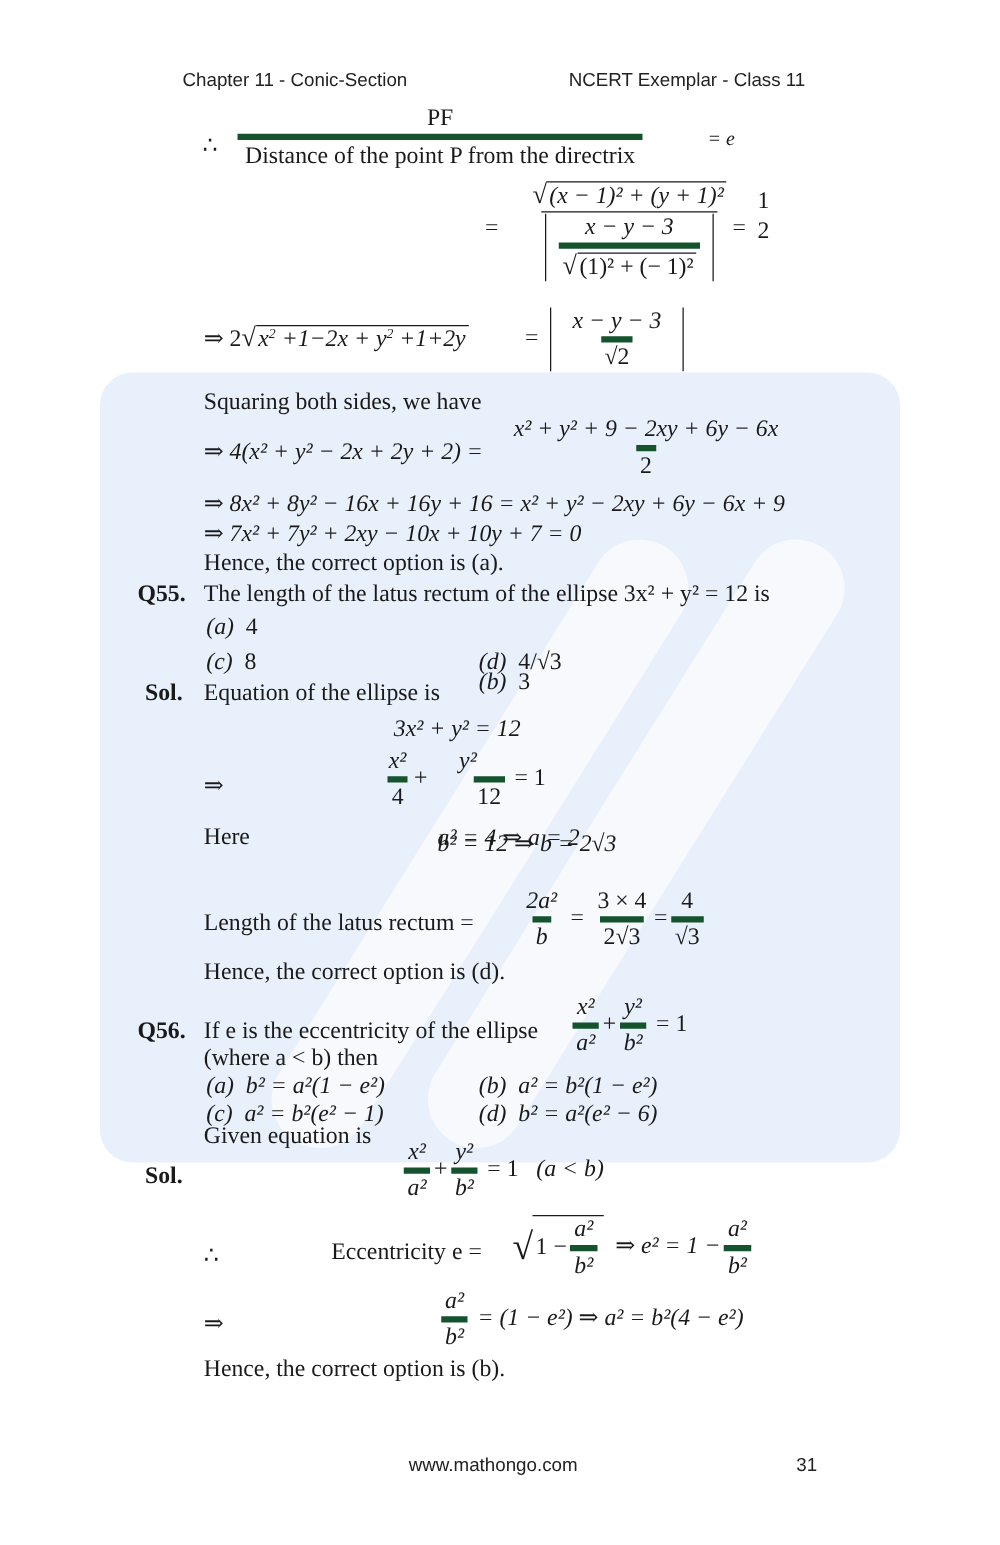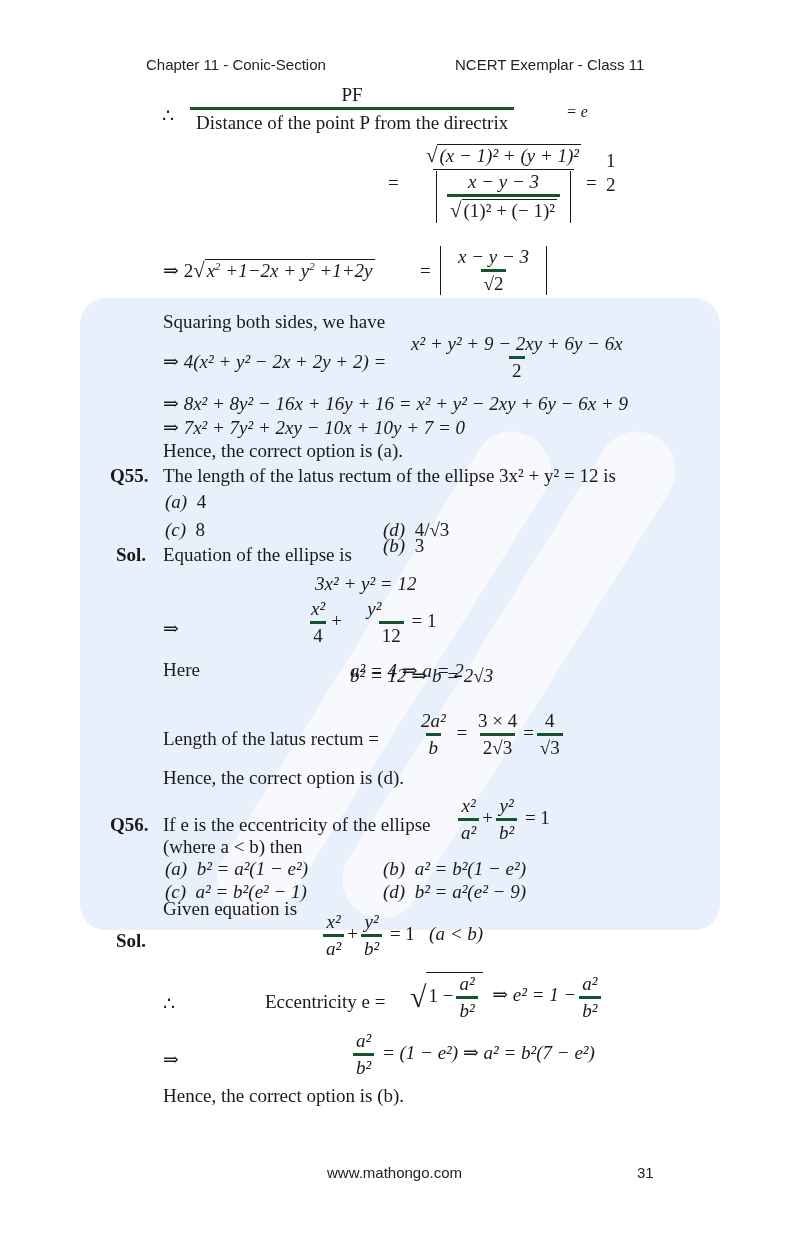--- a/index.html
+++ b/index.html
@@ -20,21 +20,21 @@
   .layer { position: absolute; left: 0; top: 0; width: 800px; height: 1236px; z-index: 2; }
   .abs { position: absolute; white-space: nowrap; }
   .sans { font-family: "Liberation Sans", "DejaVu Sans", sans-serif; }
   .hdr { font-size: 15px; color: #222; }
   .t { font-size: 19px; }
   .b { font-weight: bold; }
   i, .it { font-style: italic; }
   sup { font-size: 11px; vertical-align: 7px; line-height: 0; }
   .frac { display: inline-flex; flex-direction: column; align-items: center; vertical-align: middle; margin: 0 3px; }
   .frac .num { padding: 0 3px 1px; }
-  .frac .den { border-top: 3px solid #14532d; padding: 1px 3px 0; }
+  .frac .den { border-top: 5px solid #14532d; padding: 1px 3px 0; }
   .sqrt { display: inline-block; border-top: 1px solid #1a1a1a; padding: 0 2px; }
   .rad { font-size: 1.1em; }
   .abs-bars { display: inline-block; border-left: 1.5px solid #1a1a1a; border-right: 1.5px solid #1a1a1a; padding: 0 6px; vertical-align: middle; }
 </style>
 </head>
 <body>
 
 <div class="watermark-panel"></div>
 <div class="watermark-stroke wm-1"></div>
 <div class="watermark-stroke wm-2"></div>
@@ -148,21 +148,21 @@
       </span><span style="font-style:normal;">+</span><span class="frac">
         <span class="num">y²</span>
         <span class="den">b²</span>
       </span>
     <span style="font-style:normal;">= 1</span>
   </div>
   <div class="abs t" style="left:163px;top:836px;">(where a &lt; b) then</div>
   <div class="abs t" style="left:165px;top:858px;"><span class="it">(a)</span>&nbsp; <span class="it">b² = a²(1 − e²)</span></div>
   <div class="abs t" style="left:383px;top:858px;"><span class="it">(b)</span>&nbsp; <span class="it">a² = b²(1 − e²)</span></div>
   <div class="abs t" style="left:165px;top:881px;"><span class="it">(c)</span>&nbsp; <span class="it">a² = b²(e² − 1)</span></div>
-  <div class="abs t" style="left:383px;top:881px;"><span class="it">(d)</span>&nbsp; <span class="it">b² = a²(e² − 9)</span></div>
+  <div class="abs t" style="left:383px;top:881px;"><span class="it">(d)</span>&nbsp; <span class="it">b² = a²(e² − 6)</span></div>
 
   <div class="abs t b" style="left:116px;top:930px;">Sol.</div>
   <div class="abs t" style="left:163px;top:898px;">Given equation is</div>
   <div class="abs t it" style="left:320px;top:911px;">
     <span class="frac">
         <span class="num">x²</span>
         <span class="den">a²</span>
       </span><span style="font-style:normal;">+</span><span class="frac">
         <span class="num">y²</span>
         <span class="den">b²</span>
@@ -182,19 +182,19 @@
         <span class="den">b²</span>
       </span>
   </div>
 
   <div class="abs t" style="left:163px;top:1048px;">⇒</div>
   <div class="abs t it" style="left:350px;top:1030px;">
     <span class="frac">
         <span class="num">a²</span>
         <span class="den">b²</span>
       </span>
-    <span>= (1 − e²)  ⇒  a² = b²(7 − e²)</span>
+    <span>= (1 − e²)  ⇒  a² = b²(4 − e²)</span>
   </div>
   <div class="abs t" style="left:163px;top:1085px;">Hence, the correct option is (b).</div>
 
   <div class="abs sans hdr" style="left:327px;top:1164px;">www.mathongo.com</div>
   <div class="abs sans hdr" style="left:637px;top:1164px;">31</div>
 </div>
 
 </body></html>

